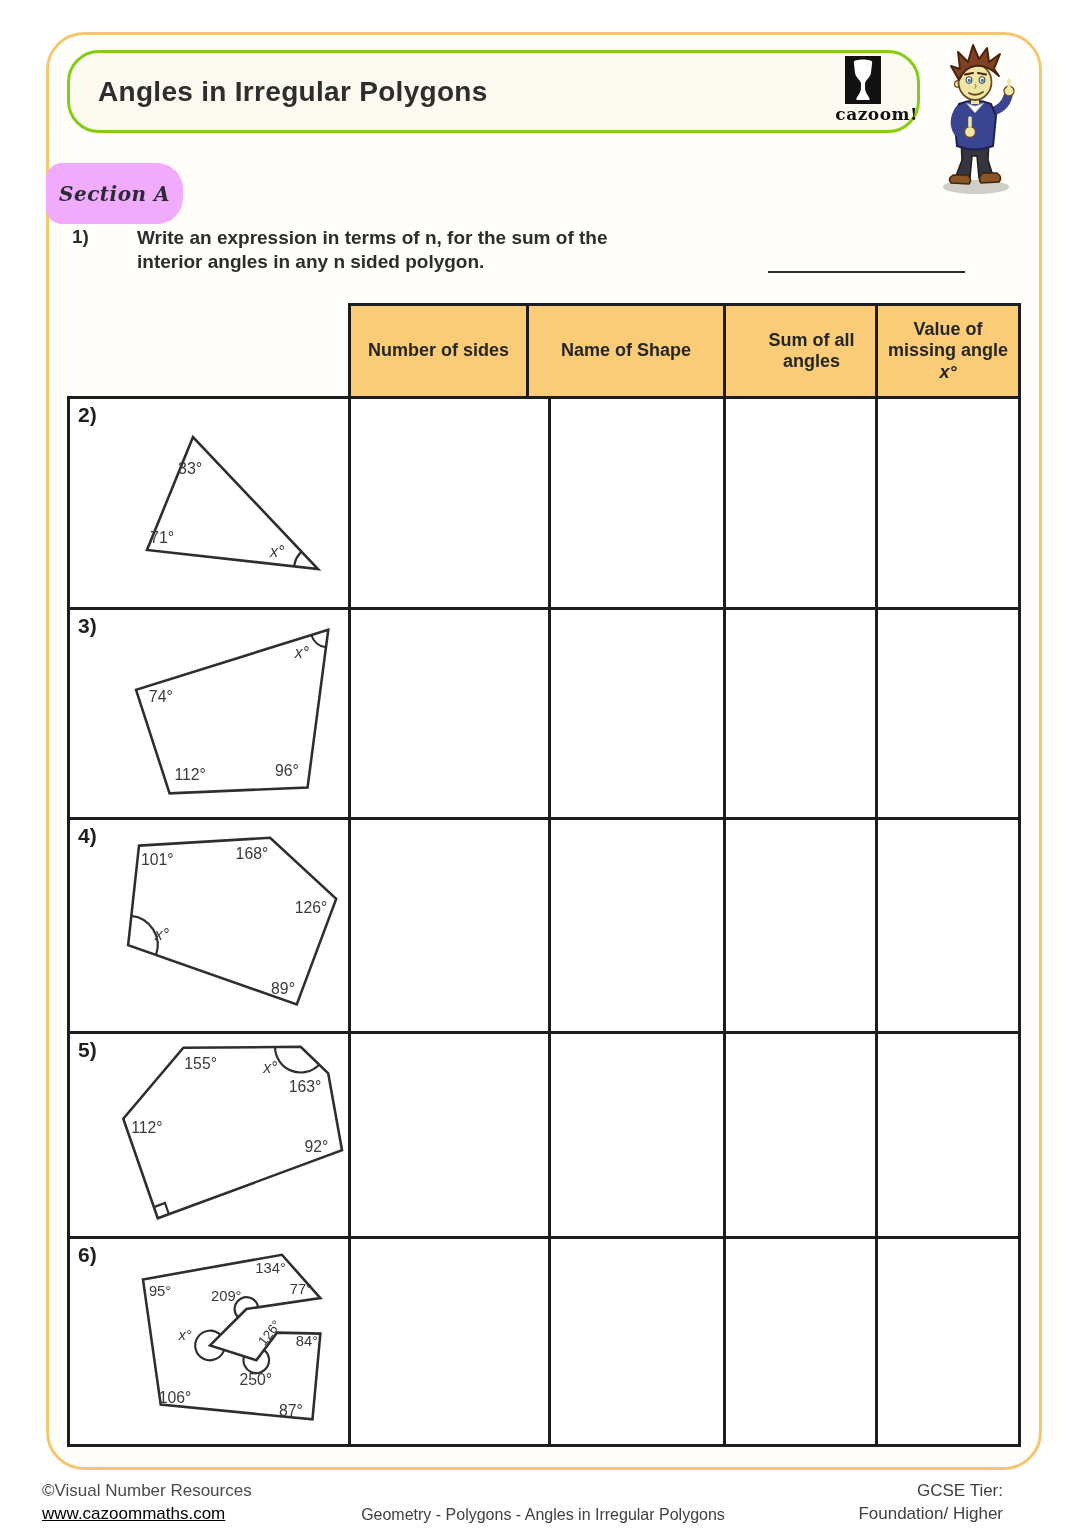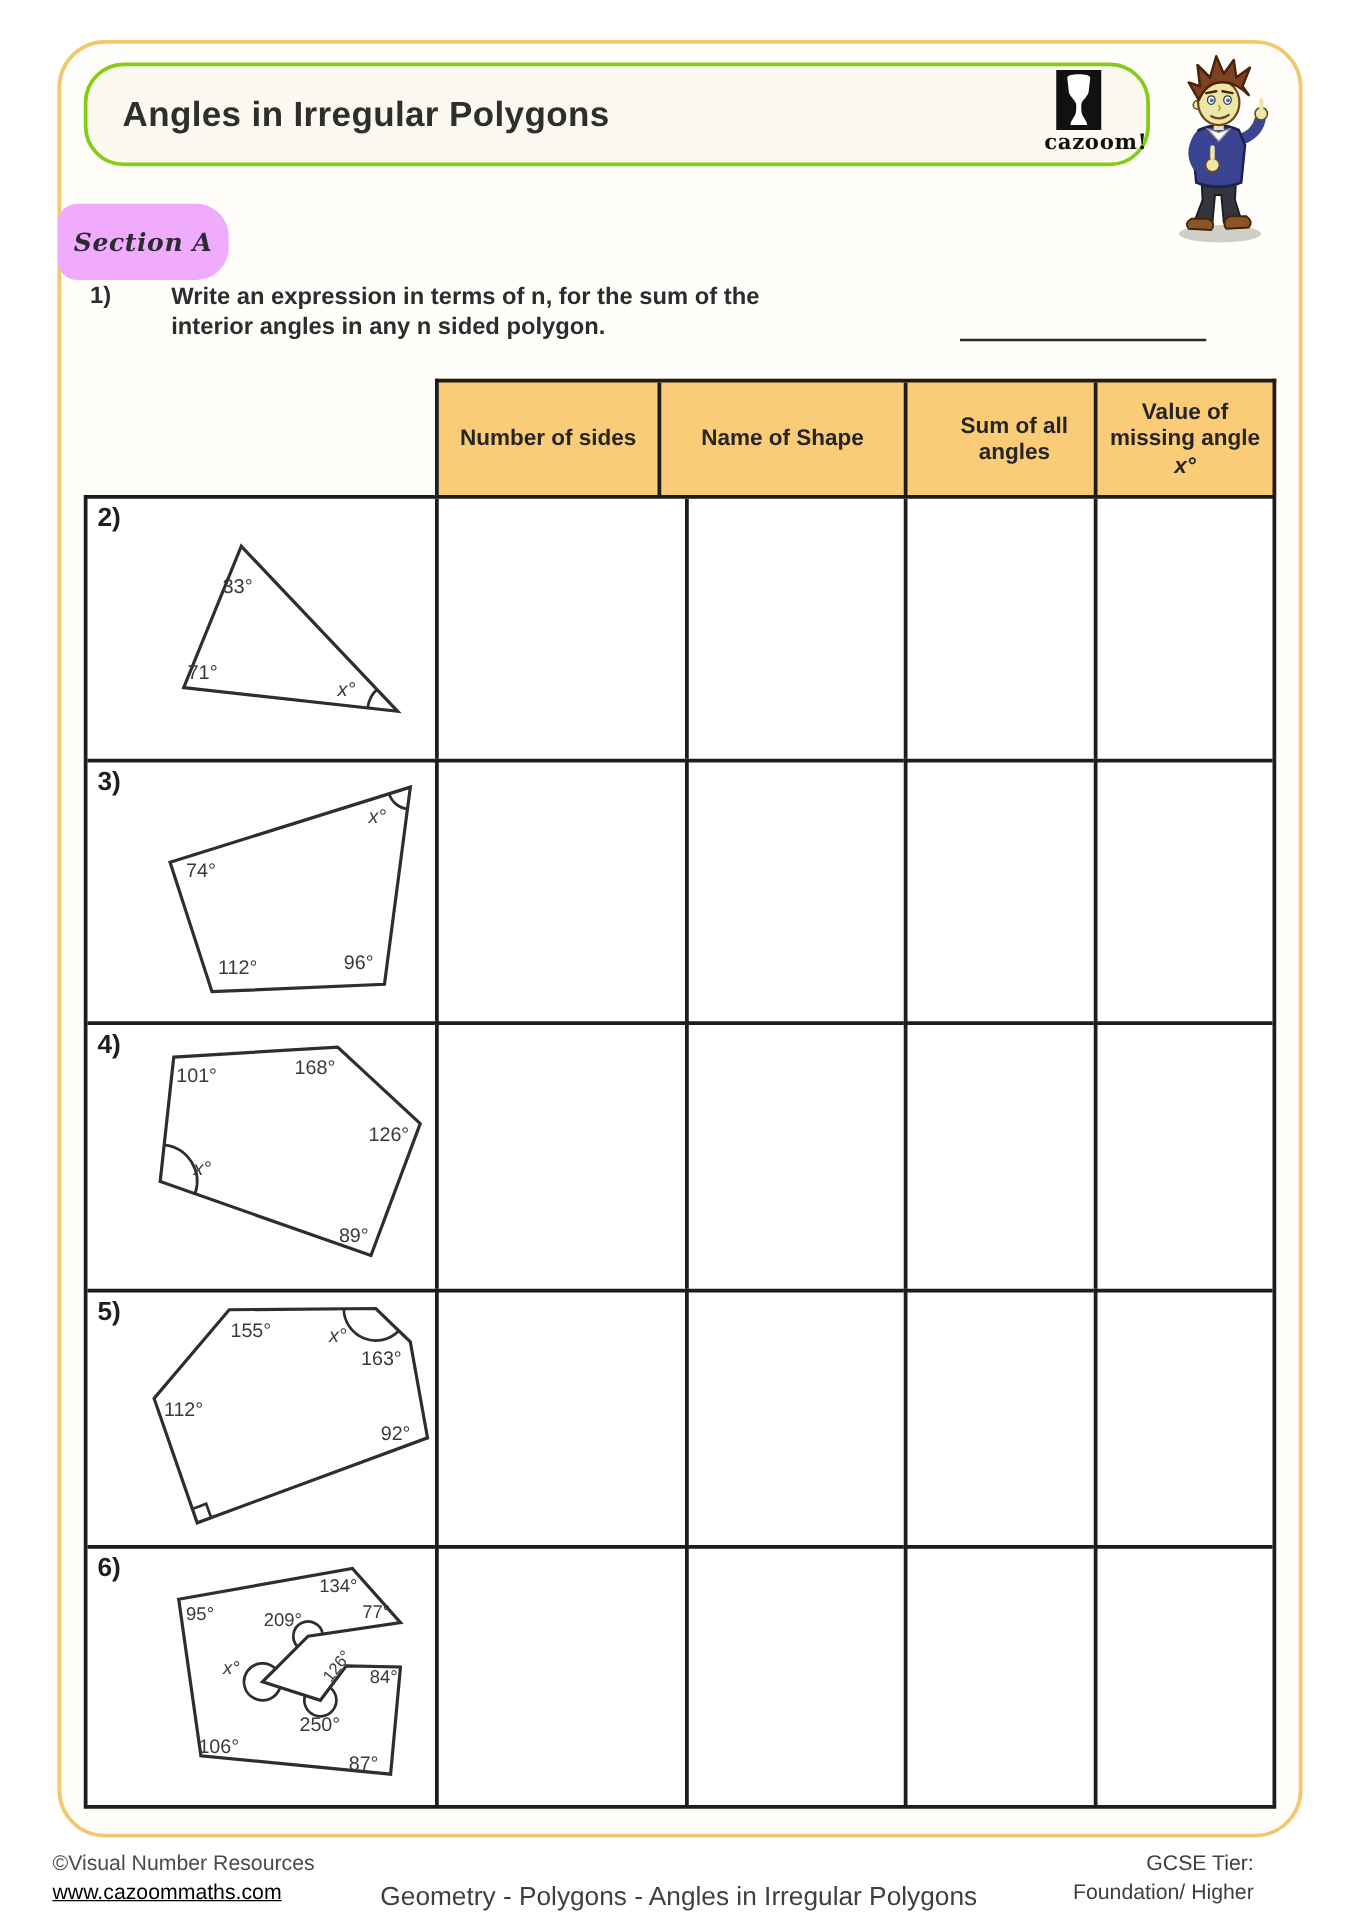--- a/index.html
+++ b/index.html
@@ -70,21 +70,21 @@
   svg.shape polygon { fill:#ffffff; stroke:#2e2e2e; stroke-width:2.6; stroke-linejoin:miter; }
   svg.shape path.arc { fill:none; stroke:#2e2e2e; stroke-width:2.2; }
   svg.shape polyline.ra { fill:none; stroke:#2e2e2e; stroke-width:2.2; }
   svg.shape text { font-family:"Liberation Sans", sans-serif; font-size:16px; fill:#3a3a3a; }
   svg.shape text.sm { font-size:15px; }
   svg.shape text.xs { font-size:13.5px; }
   svg.shape text.it { font-style:italic; }
   
   .f-credit { position:absolute; left:42px; top:1481px; font-size:17px; color:#4a4a4a; }
   .f-url    { position:absolute; left:42px; top:1504px; font-size:17px; color:#000000; text-decoration:underline; cursor:pointer; }
-  .f-center { position:absolute; left:0; top:1506px; width:100%; text-align:center; font-size:21px; color:#3f3f3f; }
+  .f-center { position:absolute; left:0; top:1506px; width:100%; text-align:center; font-size:16px; color:#3f3f3f; }
   .f-tier1  { position:absolute; right:83px; top:1481px; font-size:17px; color:#3f3f3f; text-align:right; }
   .f-tier2  { position:absolute; right:83px; top:1504px; font-size:17px; color:#3f3f3f; text-align:left; }
 </style>
 </head>
 <body>
 
 <div class="frame"></div>
 
 <div class="title-box">
   <div class="title">Angles in Irregular Polygons</div>

